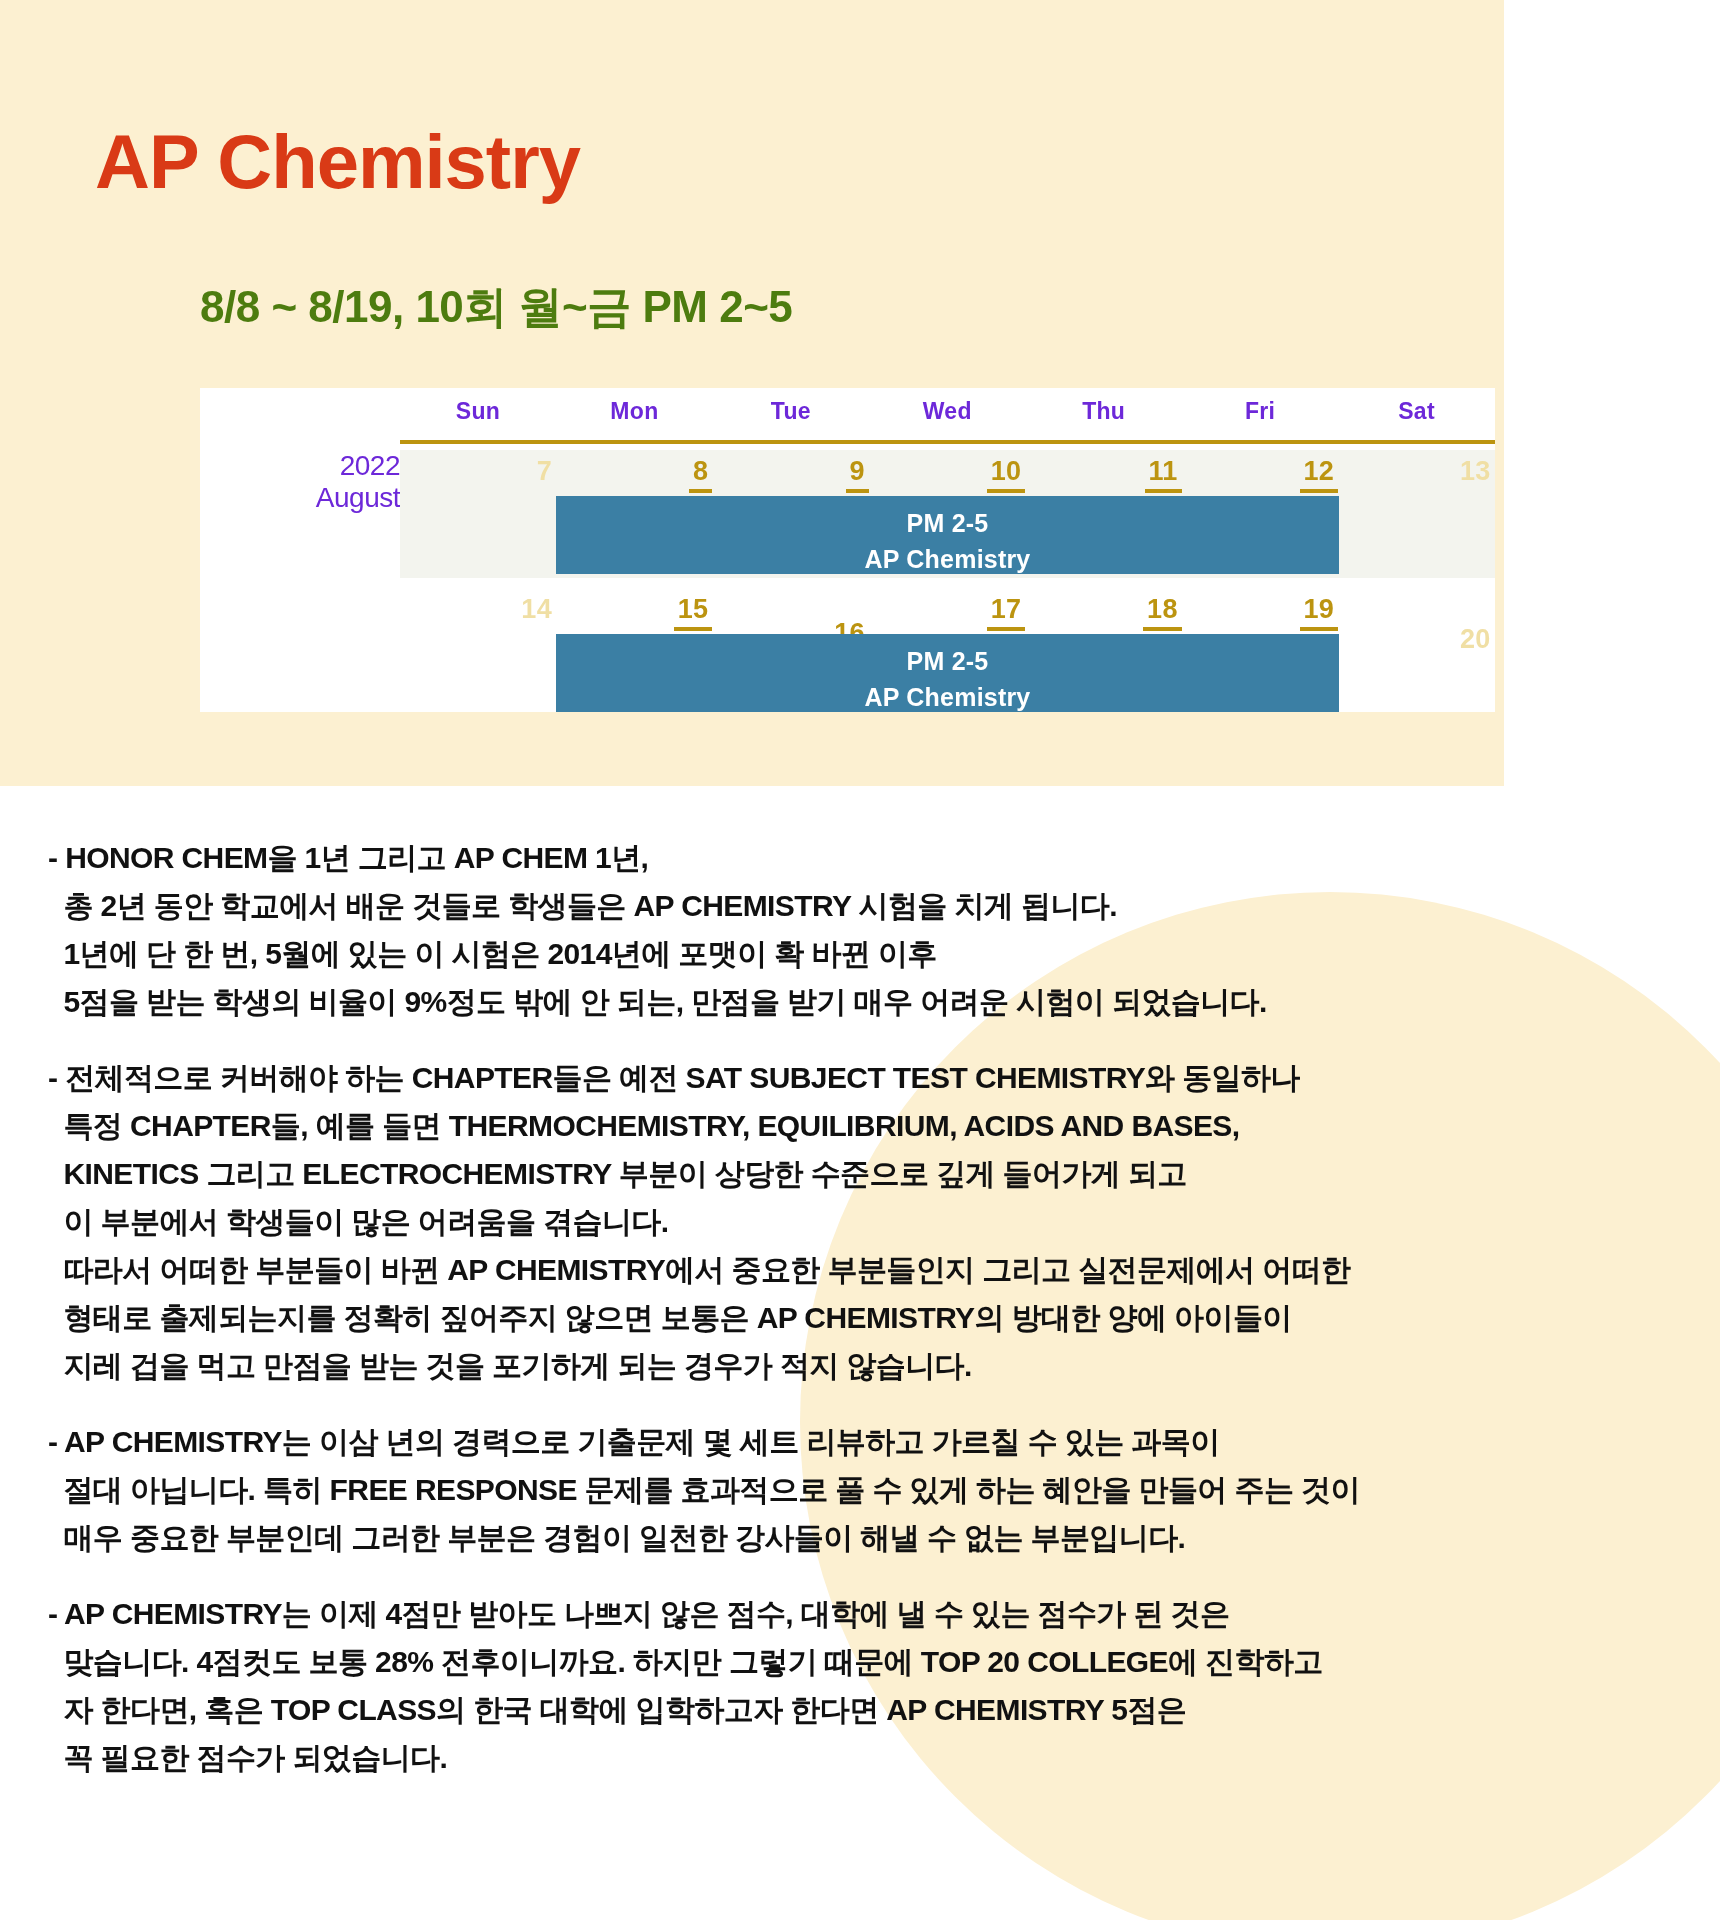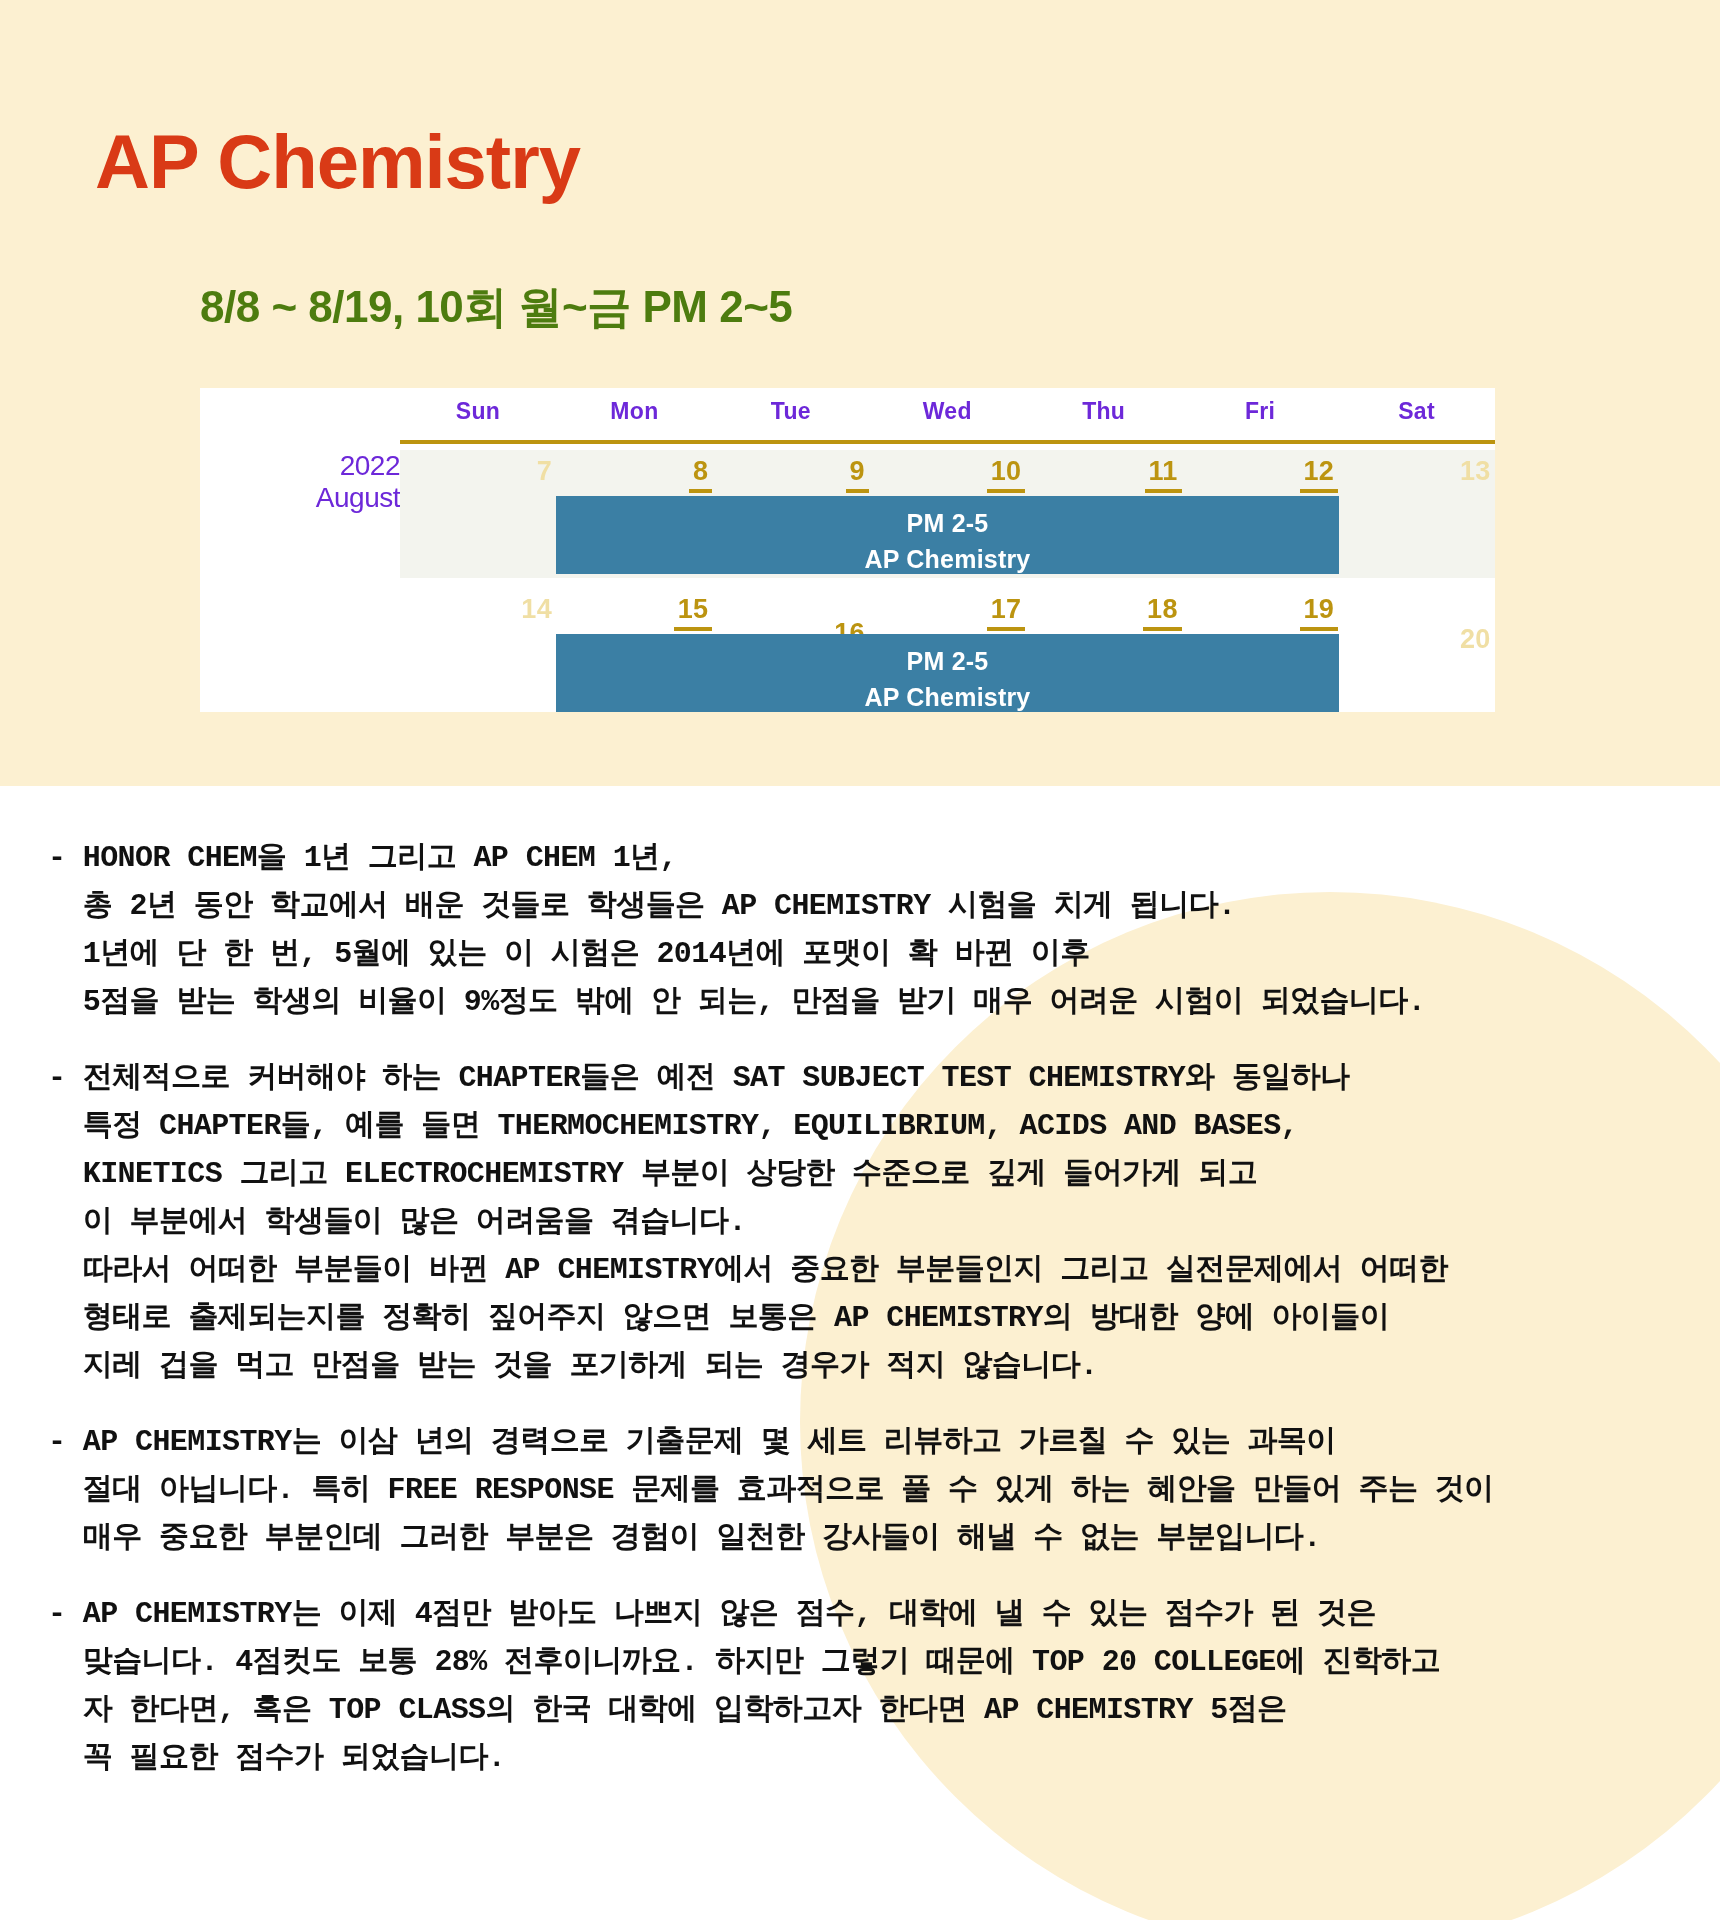--- a/index.html
+++ b/index.html
@@ -7,21 +7,21 @@
     width:1720px;height:1920px;
     background:#ffffff;
     font-family:"Liberation Sans","DejaVu Sans",sans-serif;
     overflow:hidden;
     position:relative;
   }
   #page{position:relative;width:1720px;height:1920px;overflow:hidden;}
 
   
   .hero{
-    position:absolute;left:0;top:0;width:1720px;height:786px;
+    position:absolute;left:0;top:0;width:1504px;height:786px;
     background:#fcf0d1;
     overflow:hidden;
   }
   .hero-title{
     position:absolute;left:95px;top:124px;
     font-size:76px;line-height:1;
     font-weight:bold;
     letter-spacing:-1px;
     color:#d93a16;
     white-space:nowrap;
@@ -113,21 +113,20 @@
     position:absolute;left:0;top:0;width:1720px;height:1134px;
   }
   .para{
     position:absolute;
     color:#111111;
     font-size:30px;
     line-height:48px;
     font-weight:bold;
     letter-spacing:-0.6px;
     white-space:pre;
-    font-family:Liberation Mono, monospace;
   }
 </style>
 </head>
 <body>
 
 <div id="page">
 
   <div class="hero">
 
     <div class="hero-title">AP Chemistry</div>

